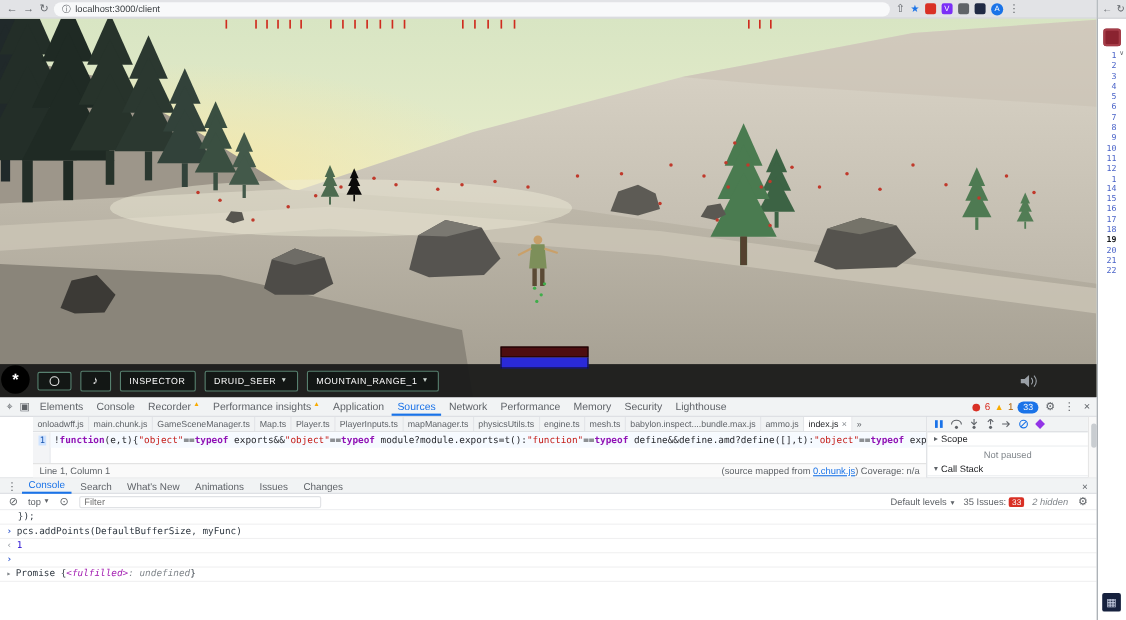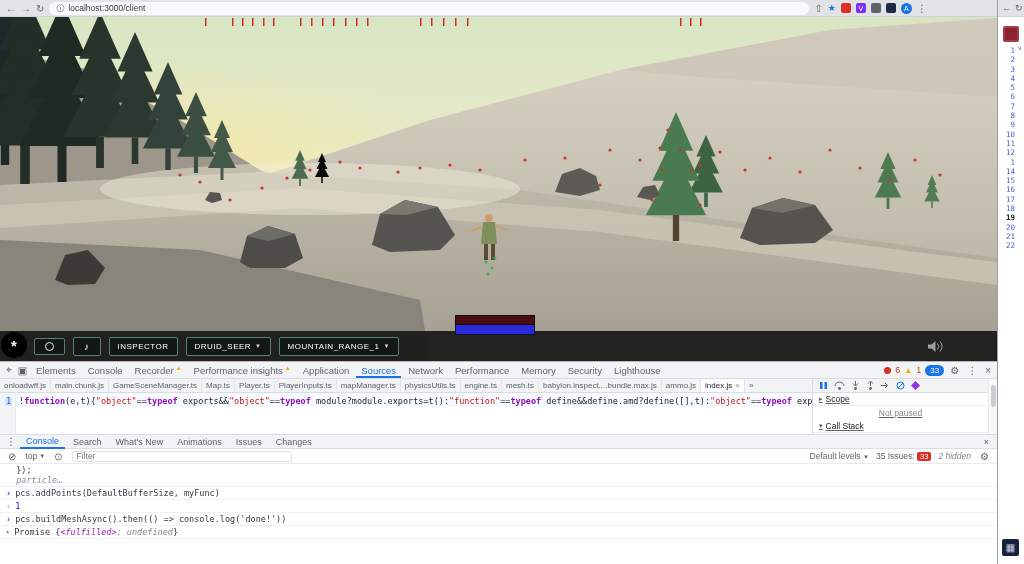--- a/index.html
+++ b/index.html
@@ -41,39 +41,39 @@
   .dt-tab { padding:2px 5px; font-size:9.5px; color:#5f6368; cursor:pointer; white-space:nowrap; display:flex; gap:2px; }
   .dt-tab.active { color:#1a73e8; border-bottom:2px solid #1a73e8; padding-bottom:0; }
   .tri-badge { color:#f9ab00; font-size:6px; }
   #dt-badges { margin-left:auto; display:flex; align-items:center; gap:4px; }
   .dot-err { width:7px; height:7px; background:#d93025; border-radius:50%; display:inline-block; }
   .cnt-err { color:#d93025; font-size:9px; }
   .warn-tri { color:#f9ab00; font-size:8px; }
   .cnt-warn { color:#b06000; font-size:9px; }
   .issues-pill { background:#1a73e8; color:#fff; border-radius:6px; font-size:8px; padding:0 5px; line-height:11px; }
 
-  #dt-body { display:flex; height:55px; }
+  #dt-body { display:flex; height:55px;padding-left:30px; }
   #dt-left { width:812px; display:flex; flex-direction:column; }
   #file-tabs { height:14px; background:#f1f3f4; border-bottom:1px solid #dadce0; display:flex; align-items:stretch; overflow:hidden; font-size:8px; }
   .file-tab { padding:2px 4px; border-right:1px solid #e3e5e8; color:#5f6368; white-space:nowrap; cursor:pointer; }
   .file-tab.active { background:#fff; color:#202124; display:flex; gap:3px; align-items:center; }
   .file-tab .close-x { color:#80868b; font-size:8px; }
   .overflow-chev { padding:2px 4px; color:#5f6368; }
   #editor { flex:1; display:flex; overflow:hidden; background:#fff; }
   #gutter { width:16px; background:#f3f4f6; border-right:1px solid #e8eaed; text-align:right; padding:2px 3px 0 0; }
   #gutter .ln { background:#cfe3ff; color:#1a56b0; font-family:"DejaVu Sans Mono", monospace; font-size:8px; padding:0 1px; }
   .code-line { flex:1; font-family:"DejaVu Sans Mono", monospace; font-size:8.5px; line-height:12px; white-space:pre; overflow:hidden; padding:2px 0 0 3px; background:#f6faff; height:14px; }
   .tok-kw { color:#9012b5;font-weight:bold; }
   .tok-str { color:#c41a16; }
   .tok-pl { color:#27282d; }
   #status-bar { height:13px; border-top:1px solid #e0e0e0; background:#fafafa; display:flex; align-items:center; padding:0 6px; font-size:8.5px; color:#5f6368; }
   #status-right { margin-left:auto; }
   #status-right a { color:#1a73e8; text-decoration:underline; cursor:pointer; }
 
-  #dt-right { width:176px; border-left:1px solid #dadce0; display:flex; flex-direction:column;text-decoration:underline; }
+  #dt-right { width:176px; border-left:1px solid #dadce0; display:flex; flex-direction:column; }
   #debug-controls { height:14px; background:#f1f3f4; border-bottom:1px solid #dadce0; display:flex; align-items:center; gap:6px; padding:0 6px; }
   .dbg-ic { display:flex; align-items:center; }
   .sec-head { font-size:8.5px; color:#202124; padding:1px 6px; border-bottom:1px solid #eceef0; display:flex; gap:3px; align-items:center; }
   .sec-head .tri { font-size:7px; color:#5f6368; }
   .not-paused { font-size:8.5px; color:#80868b; text-align:center; padding:2px 0; }
   #dt-scroll { width:9px; background:#f8f8f8; border-left:1px solid #e6e6e6; position:relative; }
   #dt-scroll .thumb { position:absolute; top:6px; left:2px; width:5px; height:22px; background:#c9cdd1; border-radius:3px; }
 
   
   #drawer { height:131px; border-top:1px solid #dadce0; display:flex; flex-direction:column; }
@@ -387,20 +387,26 @@
             <span class="file-tab active">
                 <span>index.js</span>
                 <span class="close-x">×</span>
               </span>
             <span class="overflow-chev">»</span>
           </div>
           <div id="editor">
             <div id="gutter"><span class="ln">1</span></div>
             <div class="code-line"><span class="tok-pl">!</span><span class="tok-kw">function</span><span class="tok-pl">(e,t){</span><span class="tok-str">"object"</span><span class="tok-pl">==</span><span class="tok-kw">typeof</span><span class="tok-pl"> exports&amp;&amp;</span><span class="tok-str">"object"</span><span class="tok-pl">==</span><span class="tok-kw">typeof</span><span class="tok-pl"> module?module.exports=t():</span><span class="tok-str">"function"</span><span class="tok-pl">==</span><span class="tok-kw">typeof</span><span class="tok-pl"> define&amp;&amp;define.amd?define([],t):</span><span class="tok-str">"object"</span><span class="tok-pl">==</span><span class="tok-kw">typeof</span><span class="tok-pl"> exports?exports.ReactErrorOverlay=t():e.ReactErrorOverlay=t()}(window,</span></div>
           </div>
+          <div id="status-bar">
+            <span>Line 1, Column 1</span>
+            <span id="status-right">
+              <span>(source mapped from </span><a>0.chunk.js</a><span>)  Coverage: n/a</span>
+            </span>
+          </div>
         </div>
 
         <div id="dt-right">
           <div id="debug-controls">
             <span class="dbg-ic">
                 <svg width="9" height="9">
                   <rect x="1" y="1" width="2.5" height="7" fill="#1a73e8"></rect>
                   <rect x="5.5" y="1" width="2.5" height="7" fill="#1a73e8"></rect>
                 </svg>
               </span>
@@ -477,33 +483,31 @@
           <span id="ct-right">
             <span><span>Default levels</span> <span style="font-size:6px;">▼</span></span>
             <span><span>35 Issues:</span> <span class="issues-red">33</span></span>
             <span class="hidden-lbl">2 hidden</span>
             <span class="dt-ic">⚙</span>
           </span>
         </div>
         <div id="console-messages">
           <div class="c-row block">
             <div class="c-line">  });</div>
-            <div class="c-line c-faded">  particle…</div>
           </div>
           <div class="c-row">
             <span class="chev-in">›</span>
             <span class="c-line">pcs.addPoints(DefaultBufferSize, myFunc)</span>
           </div>
           <div class="c-row">
             <span class="chev-out">‹</span>
             <span class="num-val">1</span>
           </div>
           <div class="c-row">
             <span class="chev-in">›</span>
-            <span class="c-line">pcs.buildMeshAsync().then(() =&gt; console.log('done!'))</span>
           </div>
           <div class="c-row">
             <span class="tri-exp">▸</span>
             <span><span>Promise {</span><span class="ful">&lt;fulfilled&gt;</span><span class="und">: undefined</span><span>}</span></span>
           </div>
         </div>
       </div>
     </div>
   </div>
 

